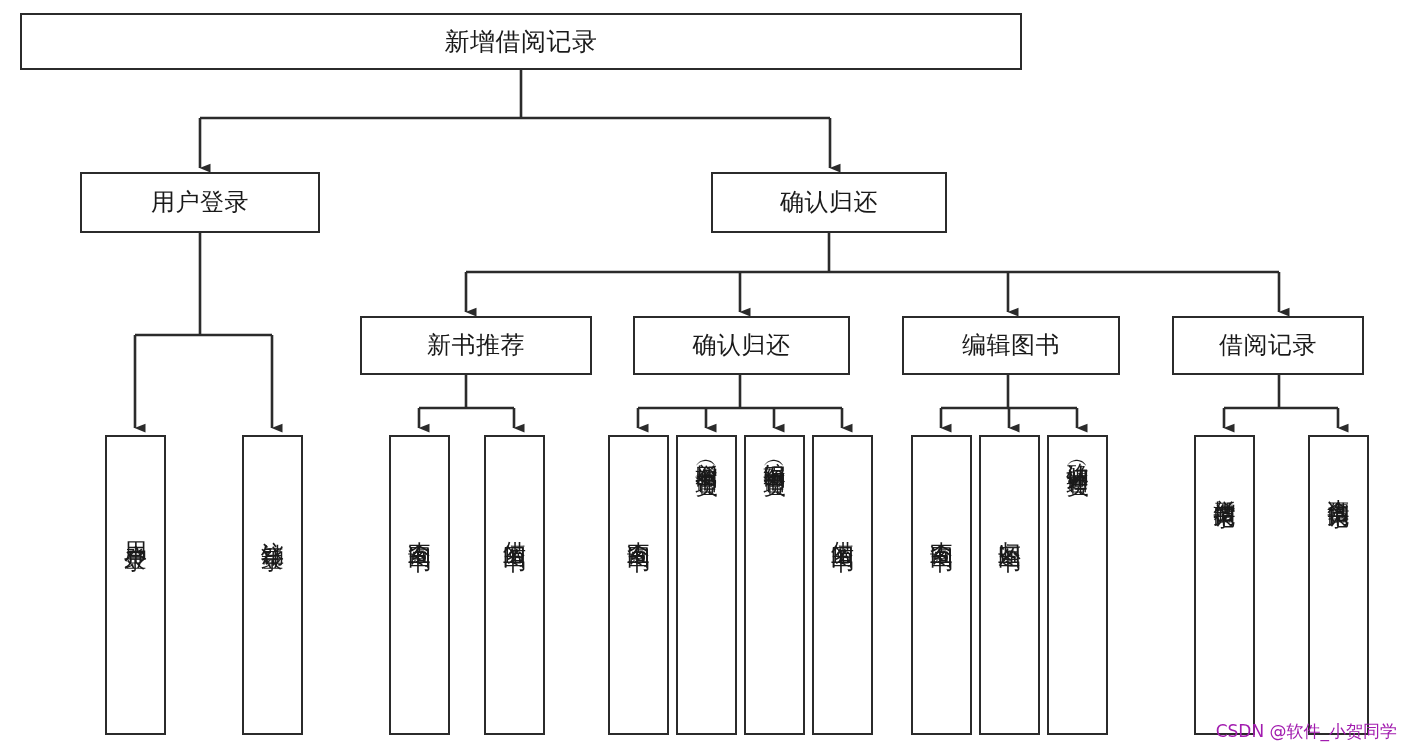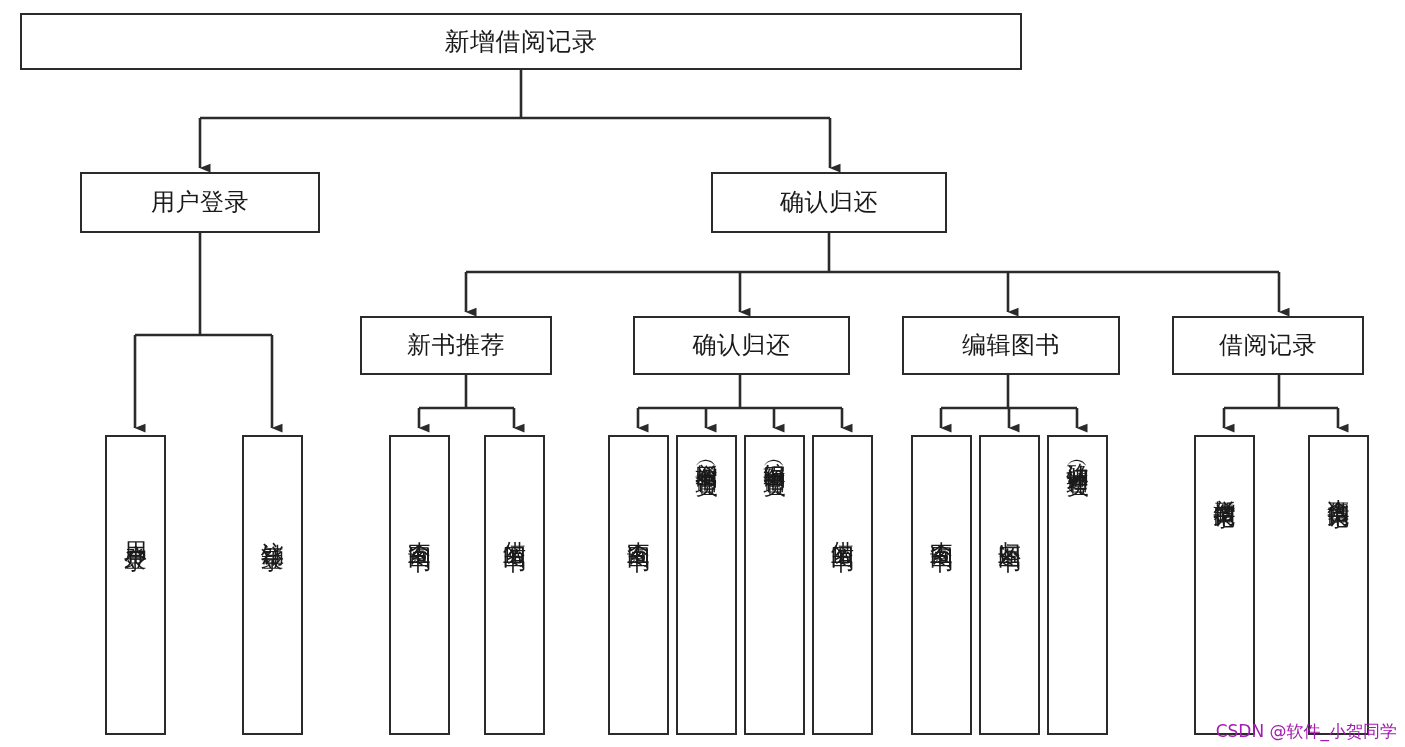--- a/index.html
+++ b/index.html
@@ -139,21 +139,21 @@
     <span class="label">新增借阅记录</span>
   </div>
 
   <div class="node horiz" style="left:80px; top:172px; width:240px; height:61px;">
     <span class="label">用户登录</span>
   </div>
   <div class="node horiz" style="left:711px; top:172px; width:236px; height:61px;">
     <span class="label">确认归还</span>
   </div>
 
-  <div class="node horiz" style="left:360px; top:316px; width:192px; height:59px;">
+  <div class="node horiz" style="left:360px; top:316px; width:232px; height:59px;">
     <span class="label">新书推荐</span>
   </div>
   <div class="node horiz" style="left:633px; top:316px; width:217px; height:59px;">
     <span class="label">确认归还</span>
   </div>
   <div class="node horiz" style="left:902px; top:316px; width:218px; height:59px;">
     <span class="label">编辑图书</span>
   </div>
   <div class="node horiz" style="left:1172px; top:316px; width:192px; height:59px;">
     <span class="label">借阅记录</span>

